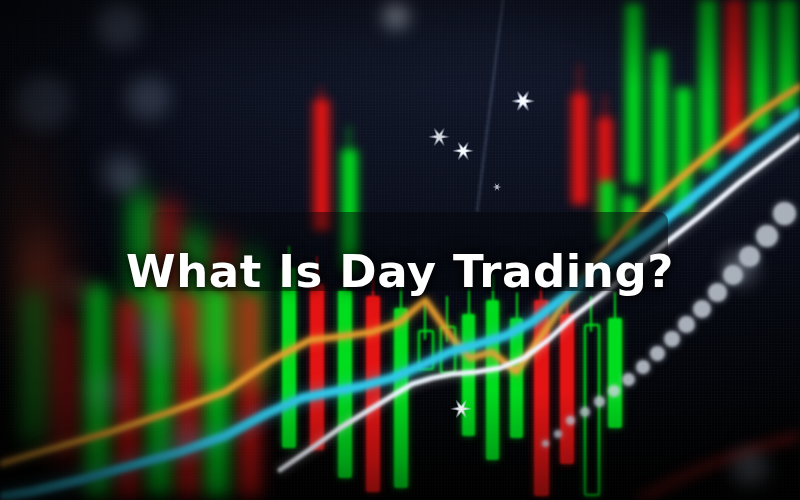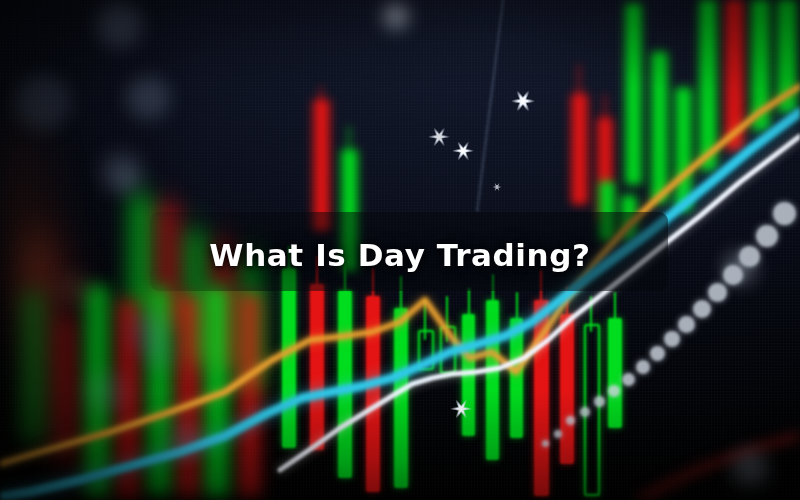--- a/index.html
+++ b/index.html
@@ -111,21 +111,21 @@
     border-radius:9px;
     background:linear-gradient(90deg, rgba(4,6,10,.10) 0%, rgba(4,6,10,.46) 22%, rgba(4,6,10,.52) 72%, rgba(4,6,10,.50) 100%);
   }
   #banner-title{
     position:absolute;
     left:0;right:0;top:218px;
     text-align:center;
     color:#ffffff;
     font-family:"DejaVu Sans","Liberation Sans",sans-serif;
     font-weight:bold;
-    font-size:31px;
+    font-size:45px;
     letter-spacing:.6px;
     line-height:1.05;
     text-shadow:0 0 16px rgba(0,0,0,.78), 0 2px 6px rgba(0,0,0,.70);
     white-space:nowrap;
   }
 </style>
 </head>
 <body>
 
 <div id="banner">

